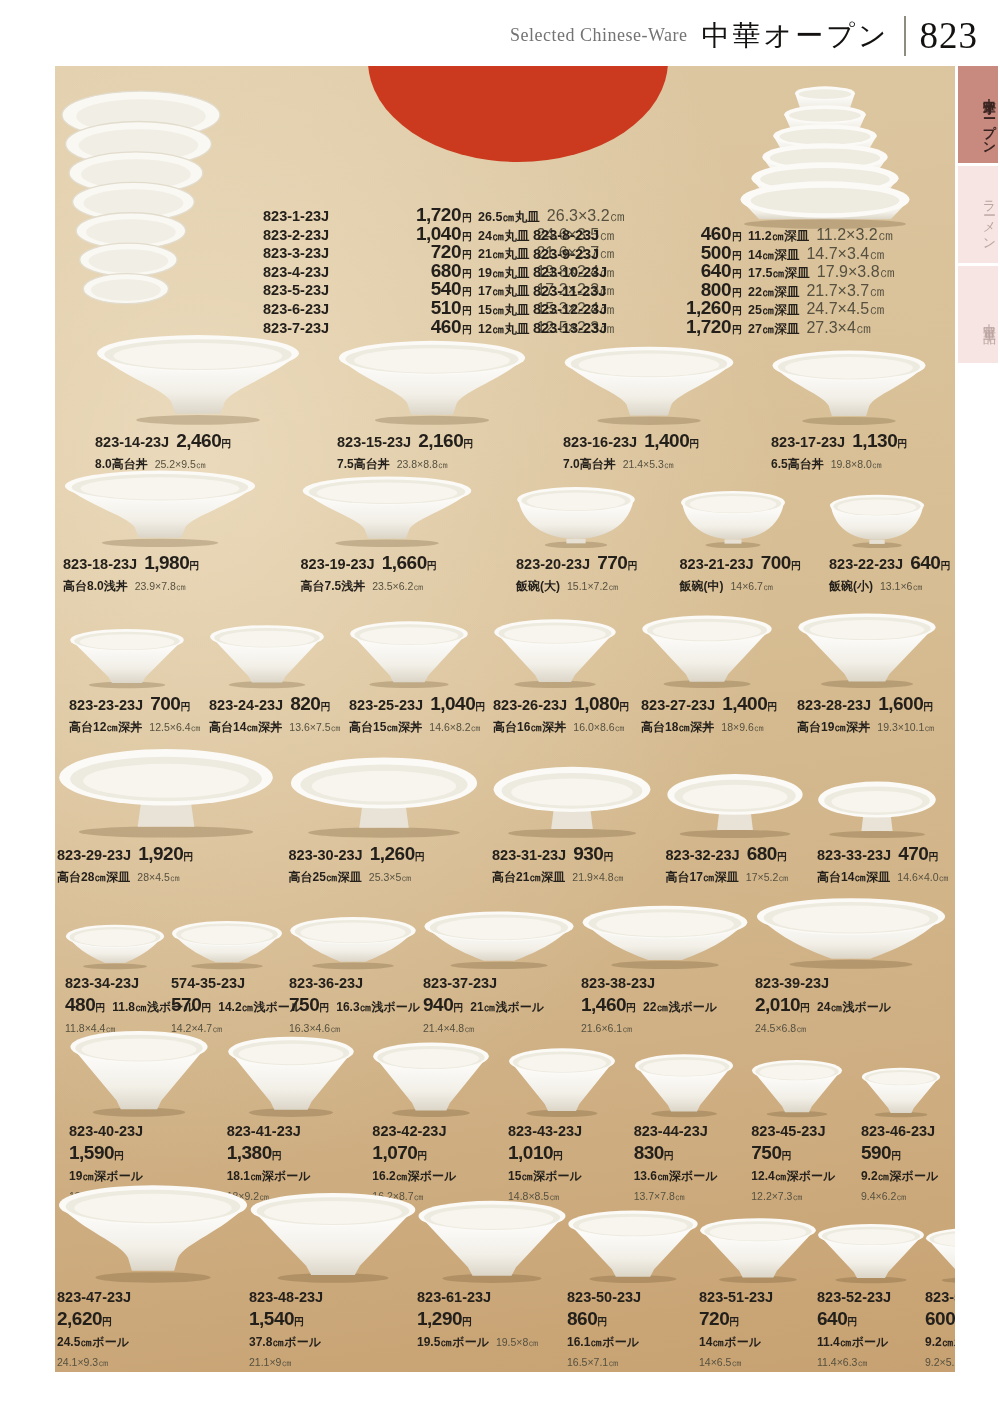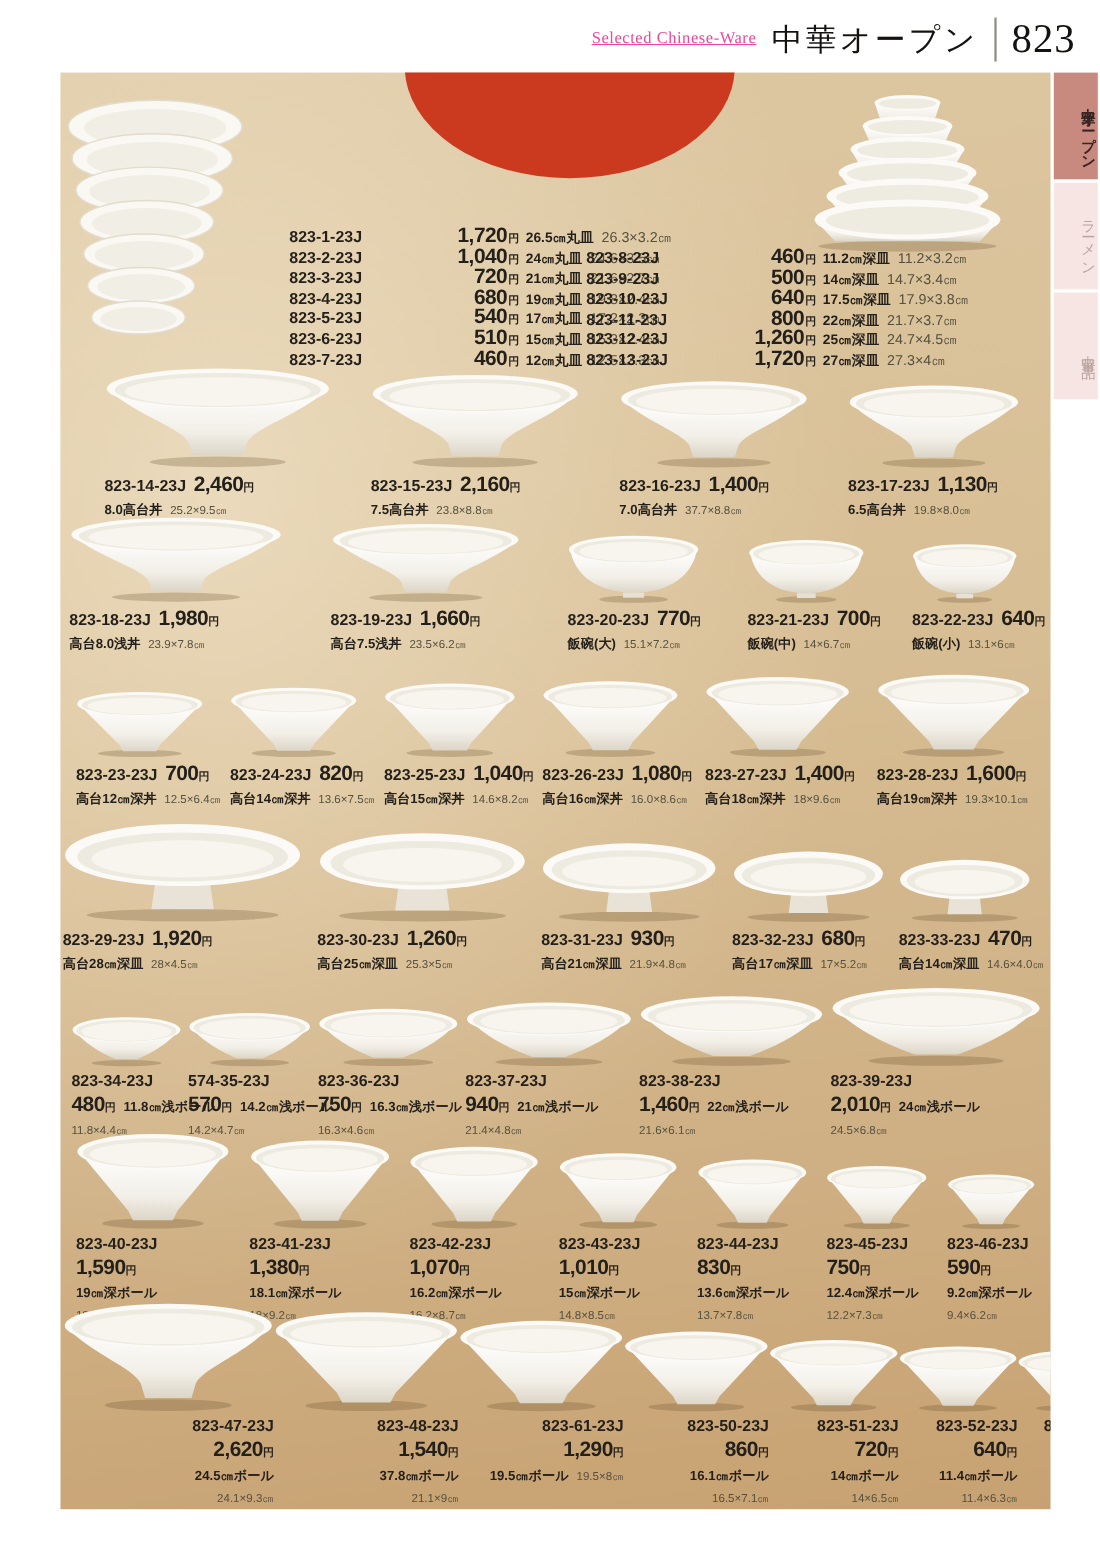--- a/index.html
+++ b/index.html
@@ -5,21 +5,21 @@
   html,body{margin:0;padding:0;}
   body{
     width:1000px;height:1415px;position:relative;background:#ffffff;
     font-family:"Liberation Sans", sans-serif;color:#231f1a;overflow:hidden;
   }
   
   .pagehead{
     position:absolute;top:14px;right:22px;display:flex;align-items:center;gap:14px;
     font-family:"Liberation Serif","DejaVu Serif",serif;
   }
-  .pagehead .sub{font-size:15px;color:#ec4899;letter-spacing:.5px;text-decoration:underline;}
+  .pagehead .sub{font-size:18px;color:#737373;letter-spacing:.5px;}
   .pagehead .ttl{font-size:28px;color:#141210;letter-spacing:3px;}
   .pagehead .rule{width:2px;height:40px;background:#8f8a82;}
   .pagehead .pno{font-size:37px;color:#141210;letter-spacing:1px;}
   
   .sheet{
     position:absolute;left:55px;top:66px;width:900px;height:1306px;overflow:hidden;
     background:
       radial-gradient(ellipse at 16% 30%, rgba(255,248,230,.45), rgba(255,255,255,0) 55%),
       linear-gradient(172deg,#ddc8a3 0%, #d7bd93 45%, #cfb084 75%, #c7a171 100%);
   }
@@ -43,21 +43,21 @@
   }
   .tab.active{background:#c8897f;color:#3a2421;font-weight:bold;}
   .tab.idle{background:#f6e5e2;color:#bba4a1;}
   
   .speclist{position:absolute;}
   .specline{display:flex;align-items:baseline;height:18.6px;white-space:nowrap;}
   .specline .c{width:112px;font-weight:bold;font-size:14.5px;}
   .specline .p{width:86px;text-align:right;font-weight:bold;font-size:19px;letter-spacing:-.5px;}
   .specline .u{font-size:10px;font-weight:bold;margin:0 6px 0 1px;}
   .specline .n{font-weight:bold;font-size:12.5px;margin-right:7px;}
-  .specline .d{font-size:13px;color:#55503f;}
+  .specline .d{font-size:16px;color:#55503f;}
   
   .prow{position:absolute;left:0;width:900px;display:flex;justify-content:space-between;box-sizing:border-box;}
   .prod{display:flex;flex-direction:column;}
   .bowlwrap{display:flex;align-items:flex-end;justify-content:center;}
   .lab{margin-top:3px;white-space:nowrap;line-height:1.25;}
   .lab .c{font-weight:bold;font-size:14.5px;}
   .lab .p{font-weight:bold;font-size:19px;letter-spacing:-.5px;}
   .lab .u{font-size:10px;font-weight:bold;}
   .lab .n{font-weight:bold;font-size:12px;}
   .lab .d{font-size:10.5px;color:#55503f;}
@@ -284,21 +284,21 @@
               </defs>
               <ellipse cx="50" cy="58" rx="30" ry="3.2" fill="rgba(95,70,35,.25)"></ellipse>
               <path d="M1,14 C14,30 33,37 37,46 L39,54 L61,54 L63,46 C67,37 86,30 99,14 Z" fill="url(#gB)"></path>
               <ellipse cx="50" cy="14" rx="49" ry="12" fill="#fbfaf6"></ellipse>
  <ellipse cx="50" cy="14.9" rx="45.5" ry="10.2" fill="#edeadf"></ellipse>
  <ellipse cx="50" cy="15.8" rx="41" ry="8.6" fill="#f7f5ee"></ellipse>
             </svg>
           </div>
       <div class="lab">
             <div><span class="c">823-16-23J</span><span class="gap"></span><span class="p">1,400</span><span class="u">円</span></div>
-            <div><span class="n">7.0高台丼</span><span class="gap"></span><span class="d">37.7×8.8㎝</span></div>
+            <div><span class="n">7.0高台丼</span><span class="gap"></span><span class="d">21.4×5.3㎝</span></div>
           </div>
     </div>
         <div class="prod" style="width:156px">
       <div class="bowlwrap" style="height:94px">
             <svg width="156" height="78" viewBox="0 0 100 62" preserveAspectRatio="none">
               <defs>
  <linearGradient id="gB" x1="0" y1="0" x2="0" y2="1">
    <stop offset="0" stop-color="#ffffff"></stop>
                   <stop offset=".65" stop-color="#f2efe7"></stop>
                   <stop offset="1" stop-color="#dcd6c8"></stop>
@@ -981,21 +981,21 @@
             </svg>
           </div>
       <div class="lab">
             <div><span class="c">823-46-23J</span></div>
             <div><span class="p">590</span><span class="u">円</span></div>
             <div><span class="n">9.2㎝深ボール</span></div>
             <div><span class="d">9.4×6.2㎝</span></div>
           </div>
     </div>
       </div>
-      <div class="prow" style="top: 1116px; padding: 0px 6px 0px 2px; text-align: right;">
+      <div class="prow" style="top: 1116px; padding: 0px 6px 0px 2px;">
         <div class="prod" style="width:192px">
       <div class="bowlwrap" style="height:102px">
             <svg width="192" height="102" viewBox="0 0 100 62" preserveAspectRatio="none">
               <defs>
  <linearGradient id="gB" x1="0" y1="0" x2="0" y2="1">
    <stop offset="0" stop-color="#ffffff"></stop>
                   <stop offset=".65" stop-color="#f2efe7"></stop>
                   <stop offset="1" stop-color="#dcd6c8"></stop>
  </linearGradient>
               </defs>

